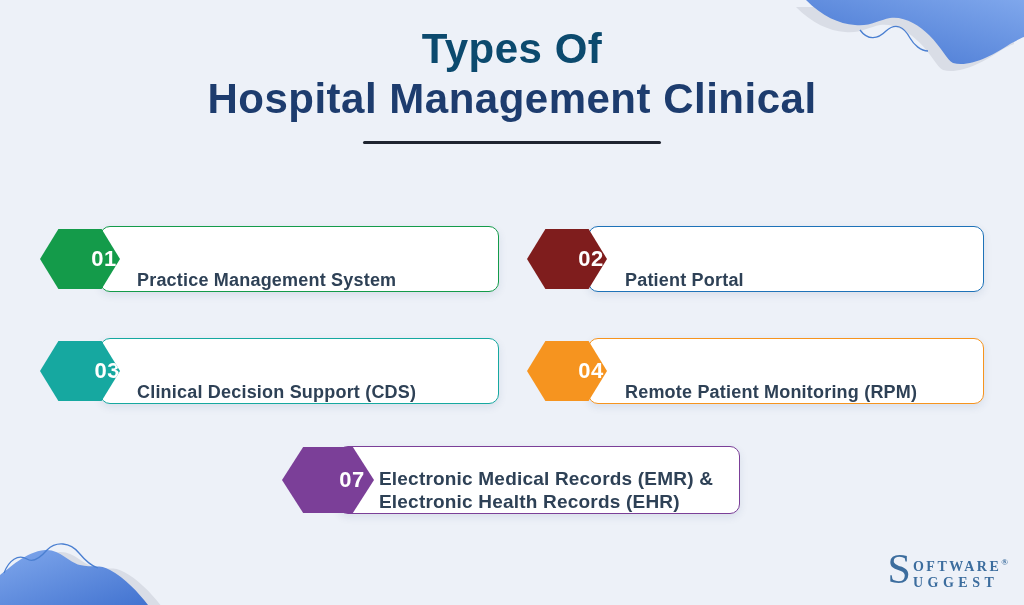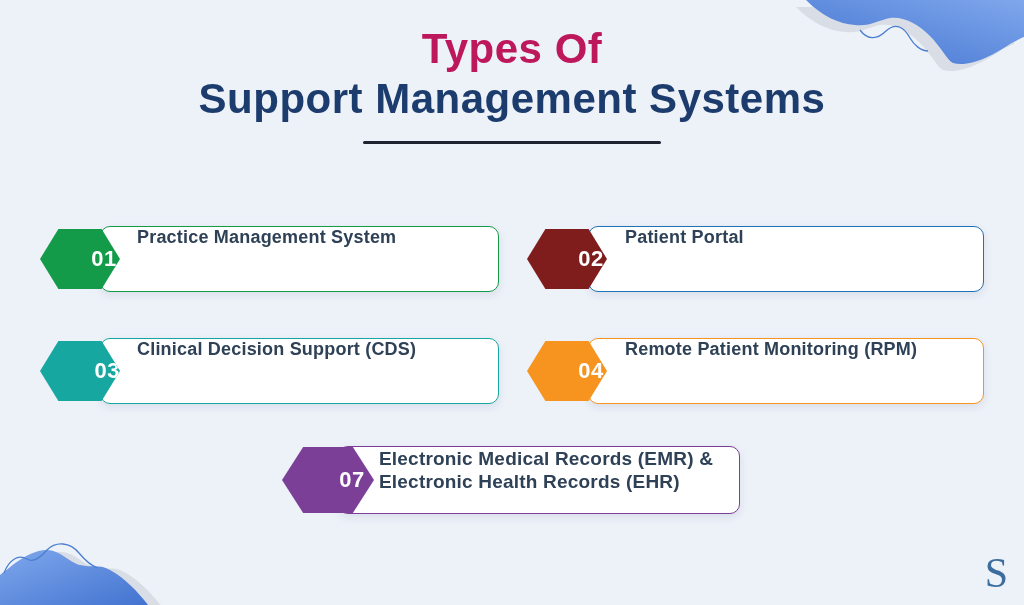--- a/index.html
+++ b/index.html
@@ -44,21 +44,21 @@
   
   .item { position: absolute; }
 
   .card {
     position: absolute;
     background: #ffffff;
     border: 1.5px solid;
     border-radius: 10px;
     box-shadow: 0 3px 8px rgba(30, 60, 110, 0.10);
     display: flex;
-    align-items: flex-start;
+    align-items: flex-end;
     z-index: 1;
   }
   .card-label {
     font-size: 18px;
     font-weight: bold;
     color: #2e4156;
     letter-spacing: 0.2px;
   }
   .card-label .lbl-line { display: block; line-height: 23px; }
 
@@ -130,22 +130,22 @@
         <stop offset="0" stop-color="#7fa7ec"></stop>
         <stop offset="1" stop-color="#4273d0"></stop>
       </linearGradient>
     </defs>
     <path transform="translate(14,2)" d="M0 35 C 10 28, 25 12, 45 10 C 60 9, 68 22, 80 25 C 92 28, 100 24, 110 30 C 125 38, 138 52, 148 65 L 0 65 Z" fill="#d9dde6"></path>
     <path fill="url(#gBL)" d="M0 35 C 10 28, 25 12, 45 10 C 60 9, 68 22, 80 25 C 92 28, 100 24, 110 30 C 125 38, 138 52, 148 65 L 0 65 Z"></path>
     <path fill="none" stroke-width="1.3" d="M4 33 C 9 20, 18 14, 27 19 C 33 23, 40 18, 47 10 C 56 1, 70 2, 79 13 C 84 19, 91 26, 98 28" stroke="#4a7fd1"></path>
   </svg>
 
   <div class="title-block">
-    <div class="title-line" style="color: #be185d;">Types Of</div>
-    <div class="title-line" style="color: rgb(29, 60, 110);">Support Management Systems</div>
+    <div class="title-line" style="color: #0c4a6e;">Types Of</div>
+    <div class="title-line" style="color: rgb(29, 60, 110);">Hospital Management Clinical</div>
     <div class="title-underline"></div>
   </div>
 
   <div class="item">
     <div class="card card-a" style="left: 100px; top: 226px; border-color: rgb(20, 155, 74);">
       <span class="card-label">Practice Management System</span>
     </div>
     <div class="hex hex-a" style="left: 40px; top: 229px; background: rgb(20, 155, 74);">
       <span class="hex-number">01</span>
     </div>
@@ -185,15 +185,19 @@
         <span class="lbl-line">Electronic Health Records (EHR)</span>
       </span>
     </div>
     <div class="hex hex-c" style="left: 282px; top: 447px; background: rgb(123, 63, 152);">
       <span class="hex-number">07</span>
     </div>
   </div>
 
   <div class="logo" style="color: rgb(60, 109, 158);">
     <span class="logo-initial">S</span>
+    <span class="logo-words">
+      <span class="logo-row1"><span>OFTWARE</span><sup>®</sup></span>
+      <span class="logo-row2">UGGEST</span>
+    </span>
   </div>
 
 </div>
 
 </body></html>

